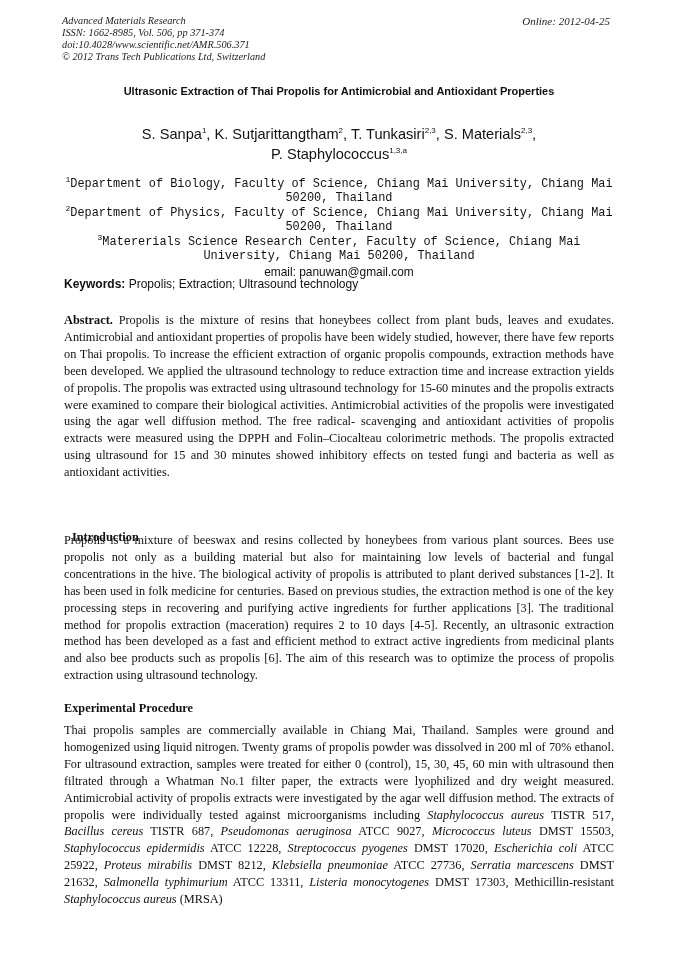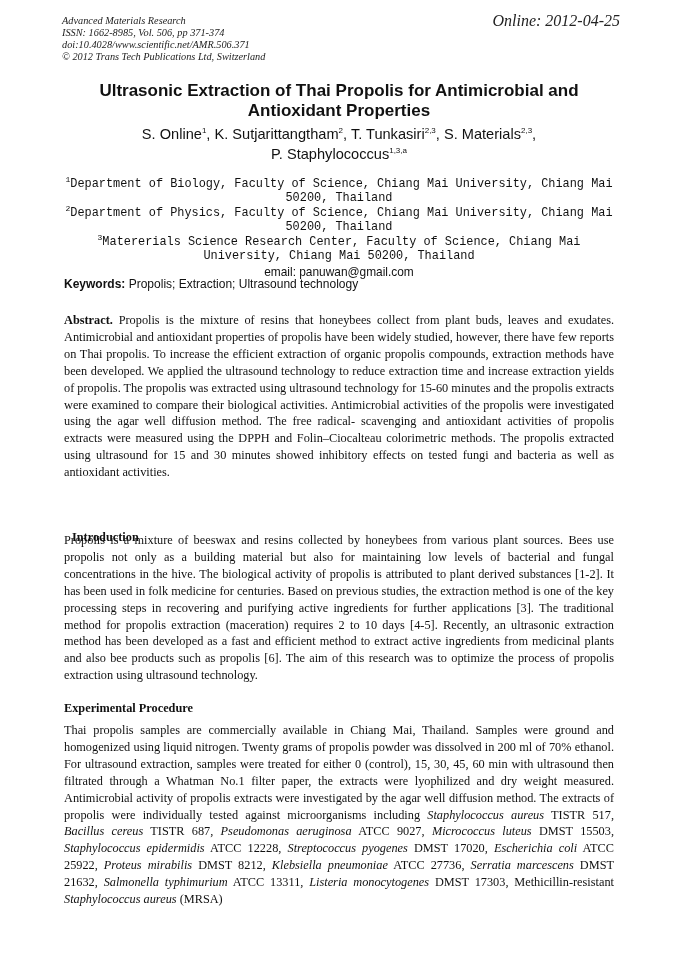--- a/index.html
+++ b/index.html
@@ -1,20 +1,20 @@
 <!DOCTYPE html>
 <html><head>
 <meta charset="utf-8">
 <style>
   html, body { margin: 0; padding: 0; background: #ffffff; }
   body { width: 678px; height: 959px; position: relative; overflow: hidden; color: #111; }
   .page { position: absolute; left: 0; top: 0; width: 678px; height: 859px; }
   .hdr { position: absolute; top: 15px; left: 62px; font-family: "Liberation Serif", serif; font-style: italic; font-size: 10.3px; line-height: 12px; color: #222; }
-  .hdr-right { position: absolute; top: 15px; right: 58px; font-family: "Liberation Serif", serif; font-style: italic; font-size: 16px; line-height: 12px; color: #222; }
-  .title { position: absolute; top: 81px; left: 58px; width: 562px; text-align: center; font-family: "Liberation Sans", sans-serif; font-weight: bold; font-size: 17px; line-height: 20px; color: #111; }
+  .hdr-right { position: absolute; top: 15px; right: 68px; font-family: "Liberation Serif", serif; font-style: italic; font-size: 11px; line-height: 12px; color: #222; }
+  .title { position: absolute; top: 81px; left: 58px; width: 562px; text-align: center; font-family: "Liberation Sans", sans-serif; font-weight: bold; font-size: 11px; line-height: 20px; color: #111; }
   .authors { position: absolute; top: 124px; left: 58px; width: 562px; text-align: center; font-family: "Liberation Sans", sans-serif; font-size: 14.6px; line-height: 20px; color: #111; }
   .authors sup, .affil sup { font-size: 8px; line-height: 0; vertical-align: super; }
   .affil { position: absolute; top: 177px; left: 58px; width: 562px; text-align: center; font-family: Liberation Mono, monospace; font-size: 11.9px; line-height: 14.4px; color: #111; }
   .email { position: absolute; top: 241px; left: 58px; width: 562px; text-align: center; font-family: "Liberation Sans", sans-serif; font-size: 11.9px; line-height: 14px; color: #111; margin-top: 24px; }
   .keywords { position: absolute; top: 277px; left: 64px; font-family: "Liberation Sans", sans-serif; font-size: 12px; line-height: 14px; color: #111; }
   .keywords b { font-weight: bold; }
   .para { position: absolute; left: 64px; width: 550px; font-family: "Liberation Serif", serif; font-size: 12.3px; line-height: 16.9px; text-align: justify; color: #111; }
   .para b { font-weight: bold; }
   .heading { position: absolute; left: 64px; font-family: "Liberation Serif", serif; font-weight: bold; font-size: 12.3px; line-height: 15px; color: #111; }
   .abstract { top: 312px; }
@@ -33,21 +33,21 @@
     <div>Advanced Materials Research</div>
     <div>ISSN: 1662-8985, Vol. 506, pp 371-374</div>
     <div>doi:10.4028/www.scientific.net/AMR.506.371</div>
     <div>© 2012 Trans Tech Publications Ltd, Switzerland</div>
   </div>
   <div class="hdr-right">Online: 2012-04-25</div>
 
   <div class="title">Ultrasonic Extraction of Thai Propolis for Antimicrobial and Antioxidant Properties</div>
 
   <div class="authors">
-    <span><span>S. Online</span><sup>1</sup><span>, </span></span><span><span>K. Sutjarittangtham</span><sup>2</sup><span>, </span></span><span><span>T. Tunkasiri</span><sup>2,3</sup><span>, </span></span><span><span>S. Materials</span><sup>2,3</sup><span>,</span></span><br>
+    <span><span>S. Sanpa</span><sup>1</sup><span>, </span></span><span><span>K. Sutjarittangtham</span><sup>2</sup><span>, </span></span><span><span>T. Tunkasiri</span><sup>2,3</sup><span>, </span></span><span><span>S. Materials</span><sup>2,3</sup><span>,</span></span><br>
     <span><span>P. Staphylococcus</span><sup>1,3,a</sup></span>
   </div>
 
   <div class="affil">
     <div><sup>1</sup><span>Department of Biology, Faculty of Science, Chiang Mai University, Chiang Mai 50200, Thailand</span></div>
     <div><sup>2</sup><span>Department of Physics, Faculty of Science, Chiang Mai University, Chiang Mai 50200, Thailand</span></div>
     <div style="padding: 0 20px;"><sup>3</sup><span>Matererials Science Research Center, Faculty of Science, Chiang Mai University, Chiang Mai 50200, Thailand</span></div>
   </div>
 
   <div class="email">email: panuwan@gmail.com</div>

